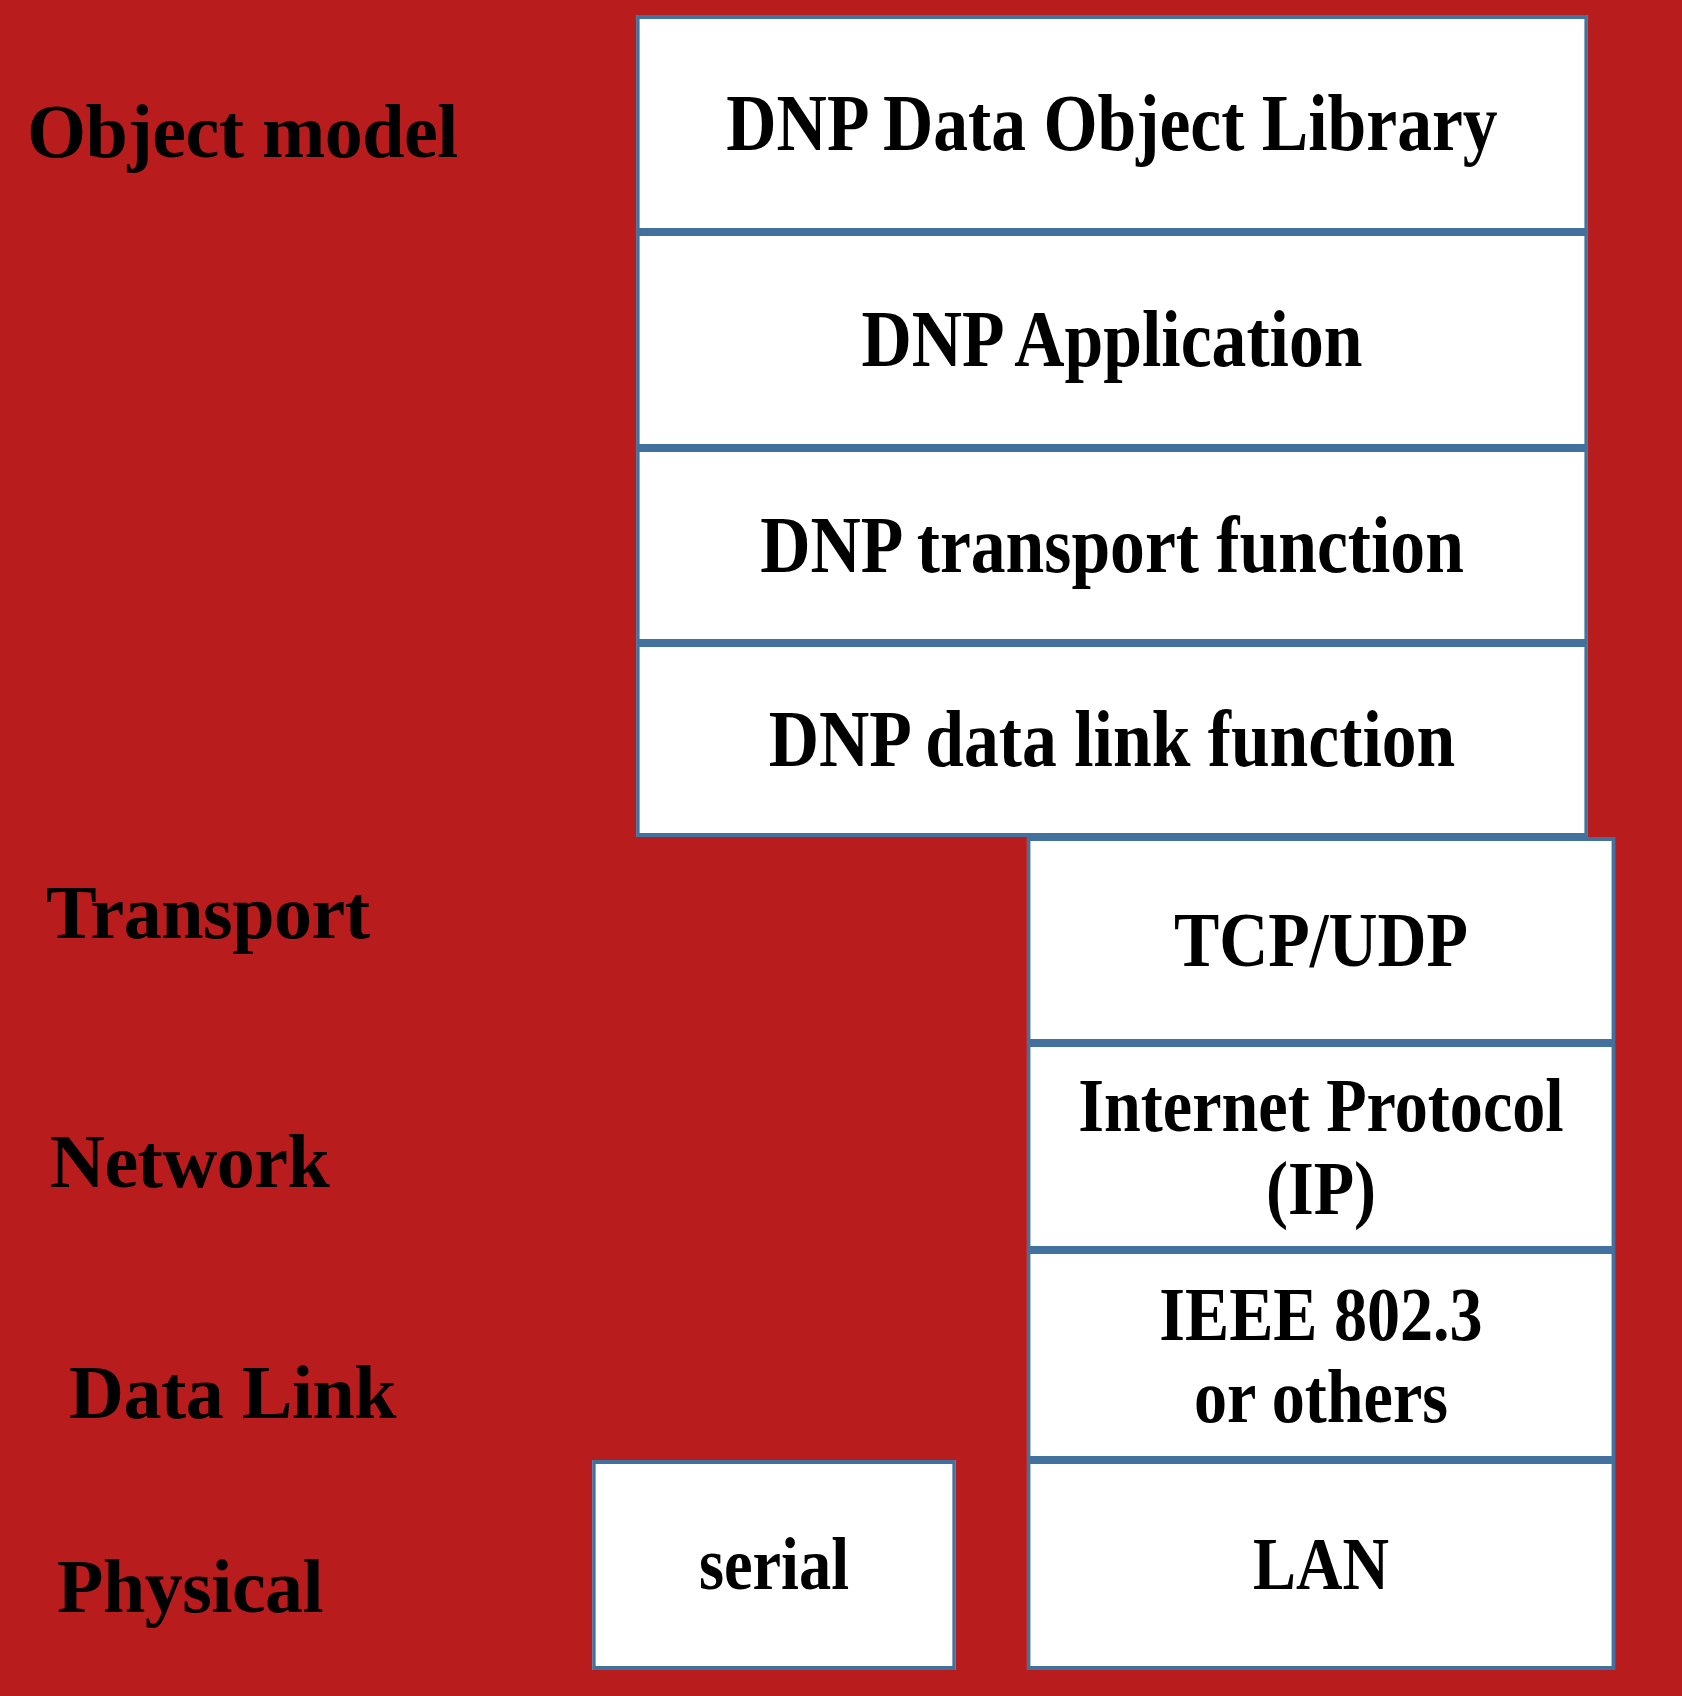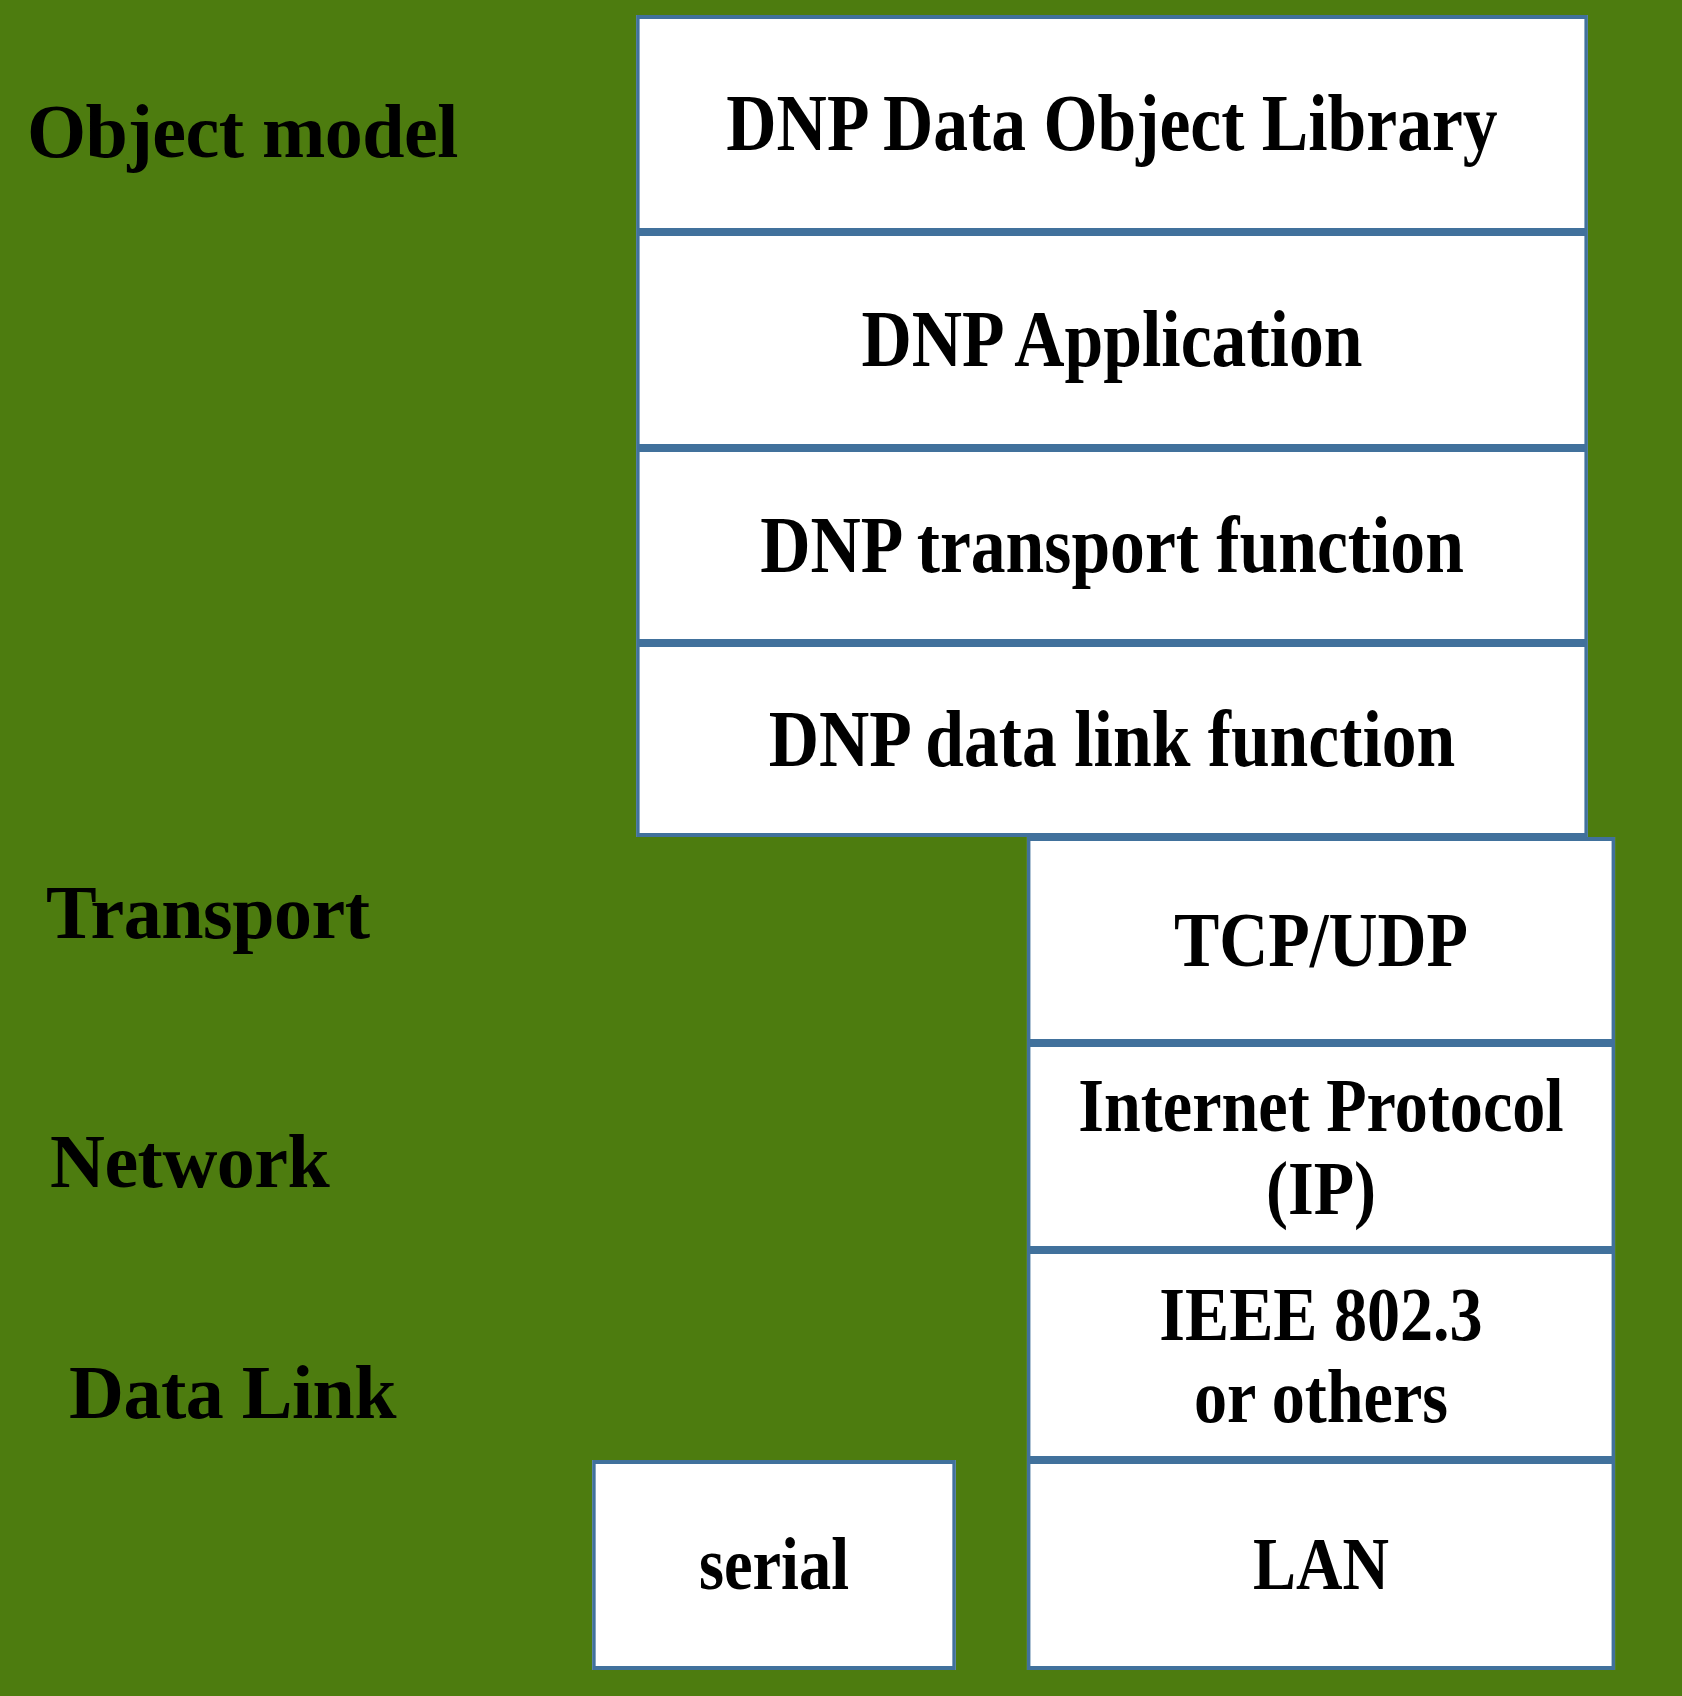--- a/index.html
+++ b/index.html
@@ -4,21 +4,21 @@
 <style>
   html, body {
     margin: 0;
     padding: 0;
     background: #ffffff;
   }
   #canvas {
     position: relative;
     width: 1682px;
     height: 1696px;
-    background: #4d7c0f;
+    background: #b91c1c;
     overflow: hidden;
     font-family: "Liberation Serif", "DejaVu Serif", serif;
   }
 
   
   .layer-label {
     position: absolute;
     font-weight: bold;
     color: #000000;
     font-size: 76px;
@@ -64,20 +64,21 @@
 
   <div class="layer-label" style="left:27px; top:132px;">Object model</div>
 
 
   <div class="layer-label" style="left:46px; top:913px;">Transport</div>
 
   <div class="layer-label" style="left:50px; top:1147px;margin-top:15px;">Network</div>
 
   <div class="layer-label" style="left:69px; top:1393px;text-align:right;">Data Link</div>
 
+  <div class="layer-label" style="left:57px; top:1587px;">Physical</div>
 
   <div class="stack-box wide" style="left:565px; top:15px; width:1094px; height:217px;">
     <span class="box-text">DNP Data Object Library</span>
   </div>
 
   <div class="stack-box wide" style="left:565px; top:232px; width:1094px; height:216px;">
     <span class="box-text">DNP Application</span>
   </div>
 
   <div class="stack-box wide" style="left:565px; top:448px; width:1094px; height:195px;">

